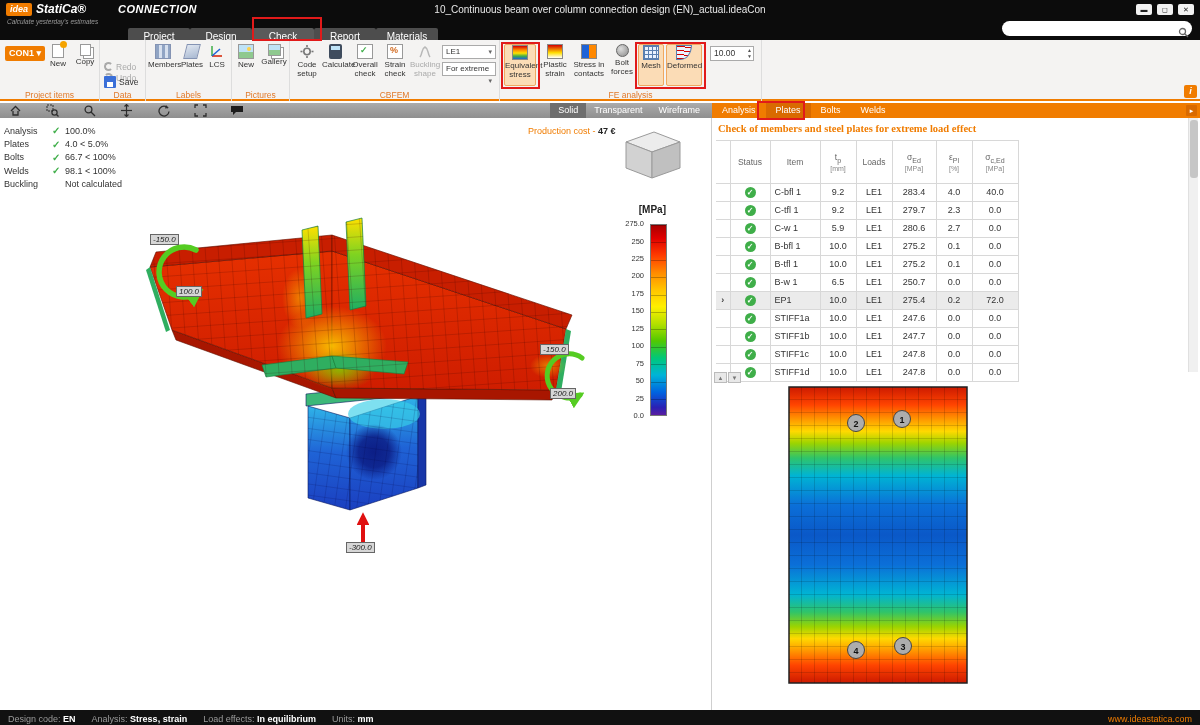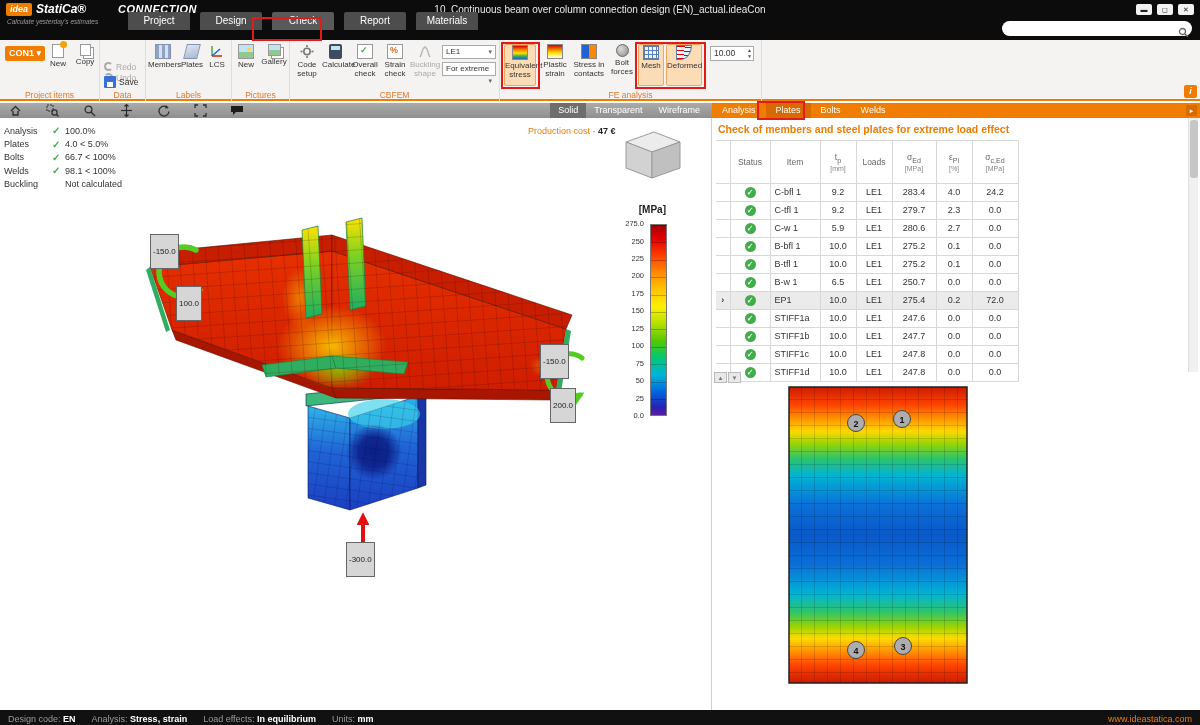--- a/index.html
+++ b/index.html
@@ -10,21 +10,21 @@
   #header{position:absolute;left:0;top:0;width:1200px;height:40px;background:#0c0c0c;}
   .logo-box{position:absolute;left:6px;top:3px;width:26px;height:13px;background:#f07c00;border-radius:2px;
     color:#fff;font-weight:bold;font-style:italic;font-size:9px;text-align:center;line-height:13px;}
   .brand{position:absolute;left:36px;top:2px;color:#fff;font-weight:bold;font-style:italic;font-size:12px;}
   .tagline{position:absolute;left:7px;top:18px;color:#9a9a9a;font-style:italic;font-size:6.5px;}
   .app-name{position:absolute;left:118px;top:3px;color:#fff;font-weight:bold;font-style:italic;font-size:11px;letter-spacing:.5px;}
   .doc-title{position:absolute;left:300px;right:300px;top:4px;color:#e8e8e8;font-size:10px;text-align:center;white-space:nowrap;}
   .winbtn{position:absolute;top:4px;width:16px;height:11px;background:#f2f2f2;border-radius:2px;color:#222;
     font-size:7px;line-height:11px;text-align:center;}
   
-  #rtabs{position:absolute;left:128px;top:12px;display:flex;gap:10px;align-items:center;}
+  #rtabs{position:absolute;left:128px;top:28px;display:flex;gap:0;align-items:center;}
   .rtab{width:62px;height:18px;background:#4d4d4d;color:#fff;font-size:10px;text-align:center;line-height:18px;
     border-radius:2px 2px 0 0;}
   .rtab.active{background:#5a5a5a;}
   #search{position:absolute;left:1002px;top:21px;width:190px;height:15px;background:#fff;border-radius:8px;border:none;
     padding:0 18px 0 8px;font-size:9px;color:#333;outline:none;}
   .search-glass{position:absolute;left:1178px;top:24px;}
 
   
   #ribbon{position:absolute;left:0;top:40px;width:1200px;height:61px;background:#f4f3f2;border-bottom:2px solid #f07c00;}
   .rgroup{position:absolute;top:0;height:61px;border-right:1px solid #ddd;}
@@ -99,32 +99,32 @@
   #viewport{position:absolute;left:0;top:118px;width:712px;height:592px;background:#fff;border-right:1px solid #cfcfcf;}
   #checks{position:absolute;left:4px;top:6px;width:170px;z-index:5;}
   .chk-row{display:flex;height:13.4px;align-items:center;font-size:9px;}
   .chk-label{width:48px;color:#333;}
   .chk-mark{width:13px;color:#3fae49;font-weight:bold;font-size:10px;}
   .chk-val{color:#333;}
   .prod-cost{position:absolute;left:528px;top:8px;font-size:9px;z-index:5;white-space:nowrap;}
   .prod-cost .pc1{color:#f07c00;}
   .prod-cost .pc2{color:#222;font-weight:bold;}
   .load-label{position:absolute;background:#d6d6d6;border:1px solid #666;color:#222;font-size:8px;line-height:9px;
-    padding:12px 2px;z-index:6;}
+    padding:0 2px;z-index:6;font-style:italic;}
   .mpa-label{position:absolute;left:606px;top:86px;width:60px;text-align:right;font-weight:bold;font-size:10px;color:#222;z-index:5;}
   #colorbar{position:absolute;left:650px;top:106px;width:17px;height:192px;border:1px solid #777;z-index:5;
     background-image:repeating-linear-gradient(180deg,rgba(0,0,0,.25) 0 1px,transparent 1px 17.4px),
     linear-gradient(180deg,#a80000 0%,#e00000 7%,#ff3c00 16%,#ff8a00 25%,#ffc400 34%,#fff000 43%,#b4e000 52%,#52c800 61%,#00c878 70%,#00b4d8 79%,#0064e0 88%,#2a20b4 96%,#5a1ea0 100%);}
   #cb-ticks{position:absolute;left:602px;top:106px;width:44px;height:192px;z-index:5;}
   .cb-tick{position:absolute;right:2px;font-size:7.5px;color:#333;}
   #navcube{position:absolute;left:616px;top:10px;z-index:5;}
 
   
   #rpanel{position:absolute;left:712px;top:118px;width:488px;height:592px;background:#fff;}
-  .panel-heading{position:absolute;left:6px;top:5px;font-size:10.5px;font-weight:bold;color:#f07c00;}
+  .panel-heading{position:absolute;left:6px;top:5px;font-size:10.5px;font-weight:bold;color:#f07c00;font-family:Liberation Serif, serif;}
   #ptable{position:absolute;left:4px;top:22px;border-collapse:collapse;}
   #ptable th,#ptable td{border:1px solid #d8d8d8;font-size:9px;color:#333;text-align:center;}
   #ptable th{color:#666;font-weight:normal;font-size:8.5px;padding:11px 2px;height:24px;vertical-align:middle;}
   #ptable td{height:18px;padding:0 2px;}
   #ptable .h-main{display:block;}
   #ptable .h-unit{display:block;font-size:7px;color:#888;}
   #ptable td.exp,#ptable th.exp{width:14px;border-left:none;color:#444;font-weight:bold;}
   #ptable td.item-cell{text-align:left;padding-left:4px;width:50px;}
   #ptable tr.sel-row td{background:#ebebeb;}
   #ptable th:nth-child(2){width:40px;} #ptable th:nth-child(4){width:36px;}
@@ -544,21 +544,21 @@
         </thead>
       <tbody>
           <tr class="">
             <td class="exp"></td>
             <td><span class="ok-dot">✓</span></td>
             <td class="item-cell">C-bfl 1</td>
             <td>9.2</td>
             <td>LE1</td>
             <td>283.4</td>
             <td>4.0</td>
-            <td>24.2</td>
+            <td>40.0</td>
           </tr>
           <tr class="">
             <td class="exp"></td>
             <td><span class="ok-dot">✓</span></td>
             <td class="item-cell">C-tfl 1</td>
             <td>9.2</td>
             <td>LE1</td>
             <td>279.7</td>
             <td>2.3</td>
             <td>0.0</td>

